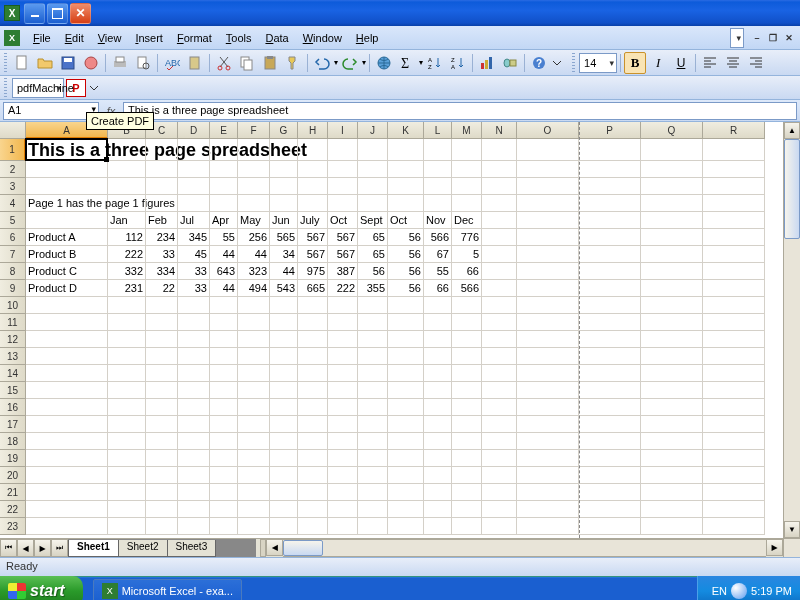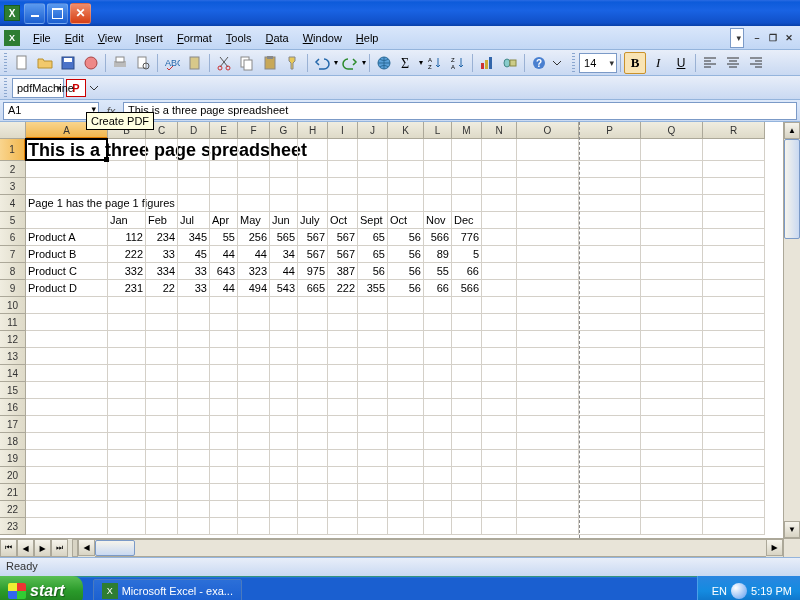--- a/index.html
+++ b/index.html
@@ -495,21 +495,21 @@
           <div class="cell" style="width: 38px;">222</div>
           <div class="cell" style="width: 32px;">33</div>
           <div class="cell" style="width: 32px;">45</div>
           <div class="cell" style="width: 28px;">44</div>
           <div class="cell" style="width: 32px;">44</div>
           <div class="cell" style="width: 28px;">34</div>
           <div class="cell" style="width: 30px;">567</div>
           <div class="cell" style="width: 30px;">567</div>
           <div class="cell" style="width: 30px;">65</div>
           <div class="cell" style="width: 36px;">56</div>
-          <div class="cell" style="width: 28px;">89</div>
+          <div class="cell" style="width: 28px;">67</div>
           <div class="cell" style="width: 30px;">5</div>
           <div class="cell" style="width: 35px;"></div>
           <div class="cell" style="width: 62px;"></div>
           <div class="cell" style="width: 62px;"></div>
           <div class="cell" style="width: 62px;"></div>
           <div class="cell" style="width: 62px;"></div>
         </div>
         <div class="cell-row">
           <div class="cell txt" style="width: 82px;">Product C</div>
           <div class="cell" style="width: 38px;">332</div>
@@ -842,20 +842,26 @@
   </div>
 </div>
 
 <div class="tabs-row">
   <div class="tab-nav">
     <div class="tab-nav-btn">⏮</div>
     <div class="tab-nav-btn">◀</div>
     <div class="tab-nav-btn">▶</div>
     <div class="tab-nav-btn">⏭</div>
   </div>
+  <div class="sheet-tabs" id="sheet-tabs">
+      <div class="sheet-tab active">Sheet1</div>
+      <div class="sheet-tab">Sheet2</div>
+      <div class="sheet-tab">Sheet3</div>
+      <div style="width: 40px; height: 17px;"></div>
+    </div>
   <div class="hscroll-w">
     <div class="hsplit"></div>
     <div class="sbtn">◀</div>
     <div class="htrack">
         <div class="hthumb"></div>
       </div>
     <div class="sbtn">▶</div>
   </div>
   <div class="corner-box"></div>
 </div>

